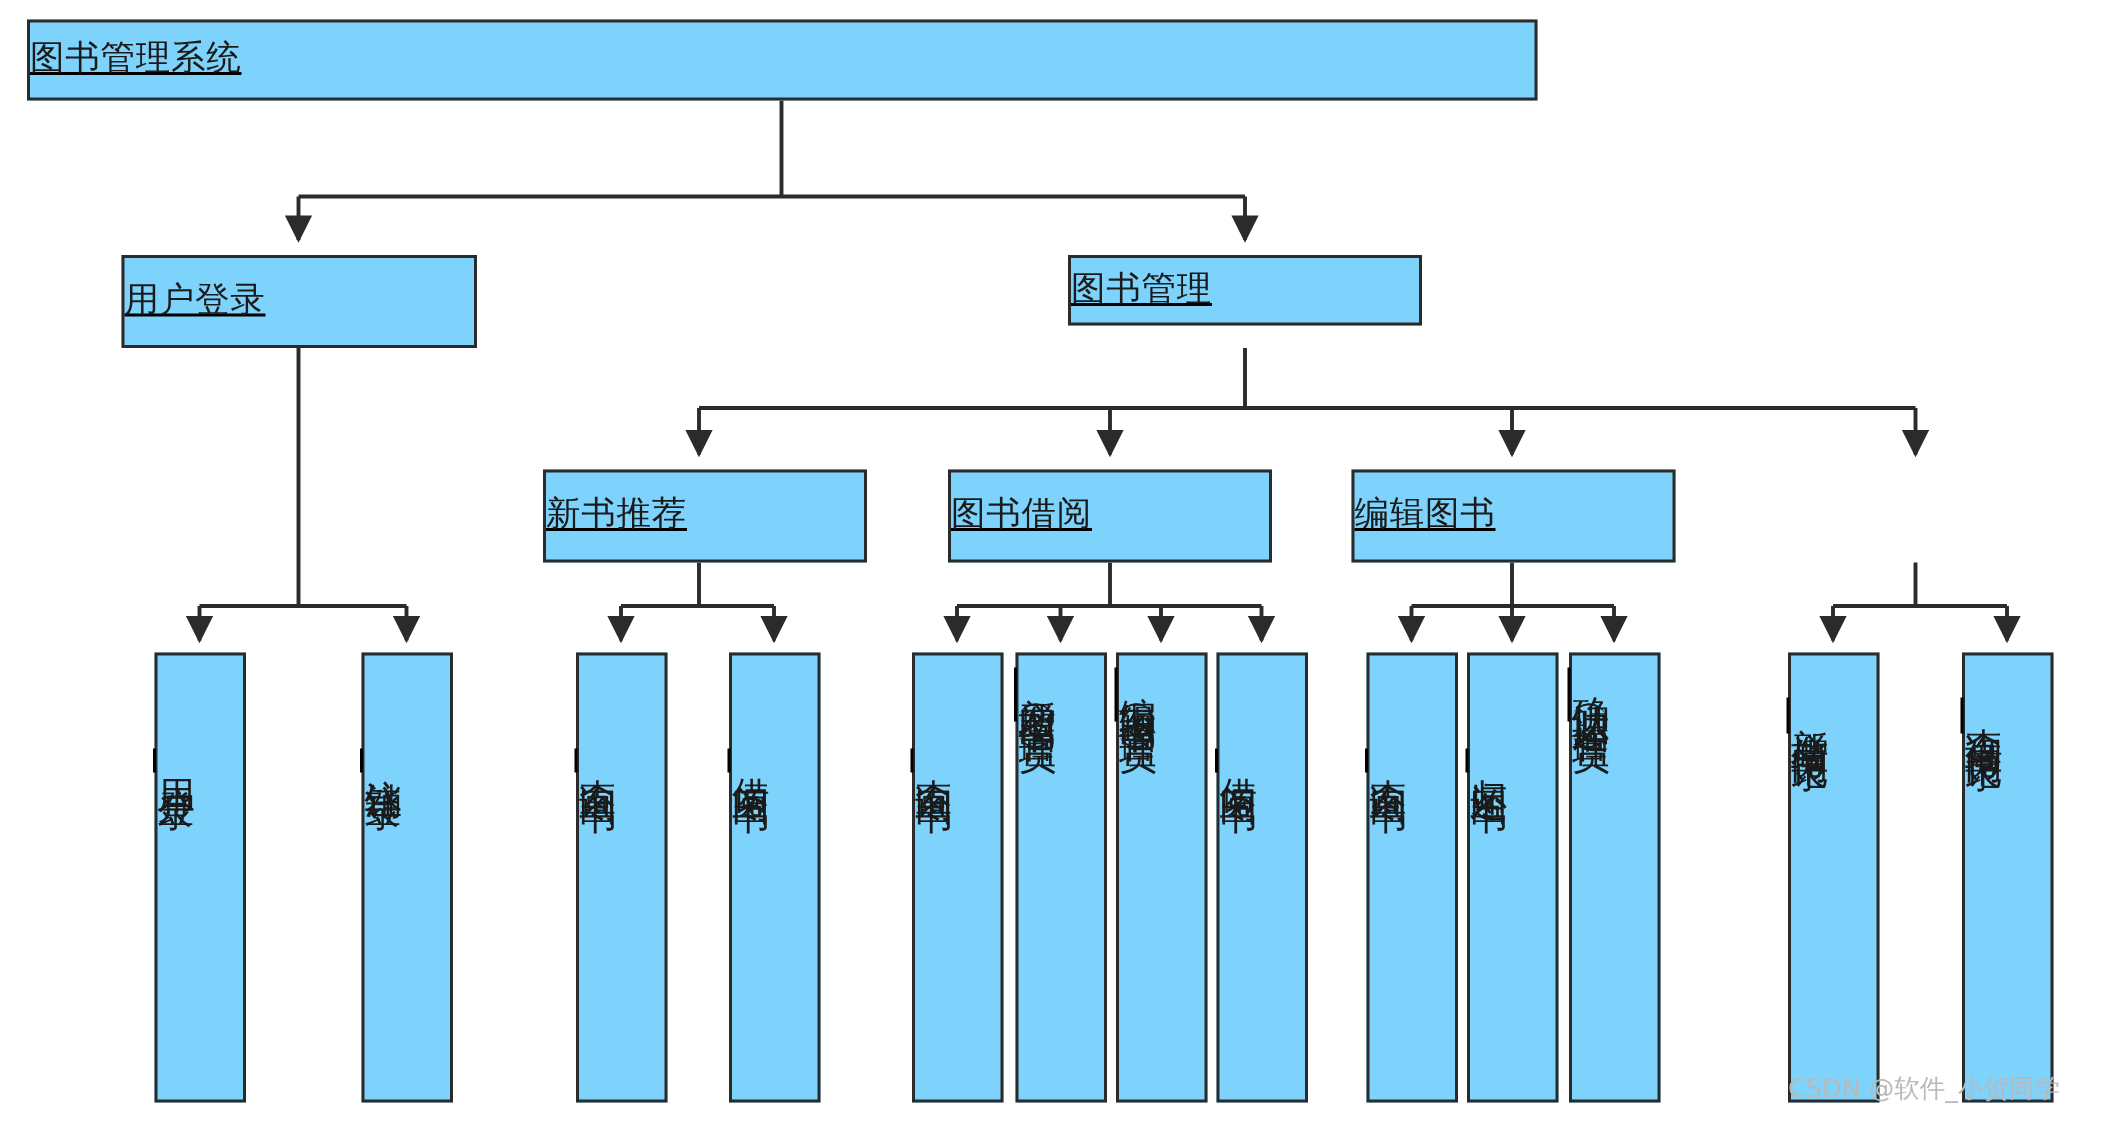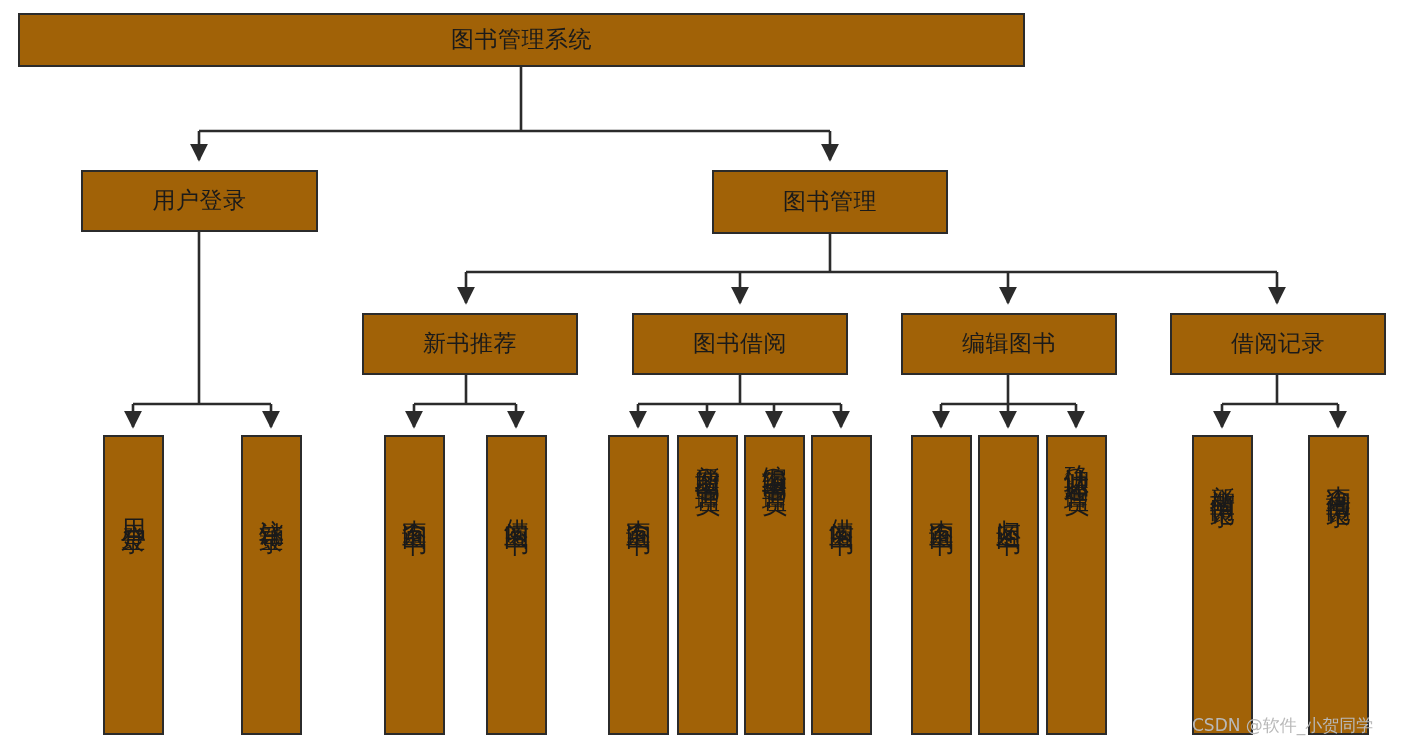--- a/index.html
+++ b/index.html
@@ -23,26 +23,26 @@
     position: absolute;
     left: 0;
     top: 0;
     width: 1405px;
     height: 747px;
     pointer-events: none;
   }
   .node {
     position: absolute;
     box-sizing: border-box;
-    background: #a16207;
+    background: #7dd3fc;
     border: 2.5px solid #2b2b2b;
     display: flex;
     align-items: center;
-    justify-content: center;
     z-index: 2;
+    text-decoration: underline;
   }
   .node .label {
     color: #1a1a1a;
     line-height: 1.18;
     text-align: center;
     white-space: pre;
   }
   
   .node.horiz .label {
     font-size: 23px;
@@ -130,36 +130,33 @@
     </g>
   </svg>
 
   <div class="node root horiz" style="left:18px; top:13px; width:1007px; height:54px;">
     <span class="label">图书管理系统</span>
   </div>
 
   <div class="node horiz" style="left:81px; top:170px; width:237px; height:62px;">
     <span class="label">用户登录</span>
   </div>
-  <div class="node horiz" style="left:712px; top:170px; width:236px; height:64px;">
+  <div class="node horiz" style="left:712px; top:170px; width:236px; height:47px;">
     <span class="label">图书管理</span>
   </div>
 
   <div class="node horiz" style="left:632px; top:313px; width:216px; height:62px;">
     <span class="label">图书借阅</span>
   </div>
   <div class="node horiz" style="left:362px; top:313px; width:216px; height:62px;">
     <span class="label">新书推荐</span>
   </div>
   <div class="node horiz" style="left:901px; top:313px; width:216px; height:62px;">
     <span class="label">编辑图书</span>
   </div>
-  <div class="node horiz" style="left:1170px; top:313px; width:216px; height:62px;">
-    <span class="label">借阅记录</span>
-  </div>
 
   <div class="node vert" style="left:103px; top:435px; width:61px; height:300px; padding-top:62px;">
     <span class="label">用户登录</span>
   </div>
   <div class="node vert" style="left:241px; top:435px; width:61px; height:300px; padding-top:62px;">
     <span class="label">注销登录</span>
   </div>
 
   <div class="node vert" style="left:384px; top:435px; width:61px; height:300px; padding-top:62px;">
     <span class="label">查询图书</span>

